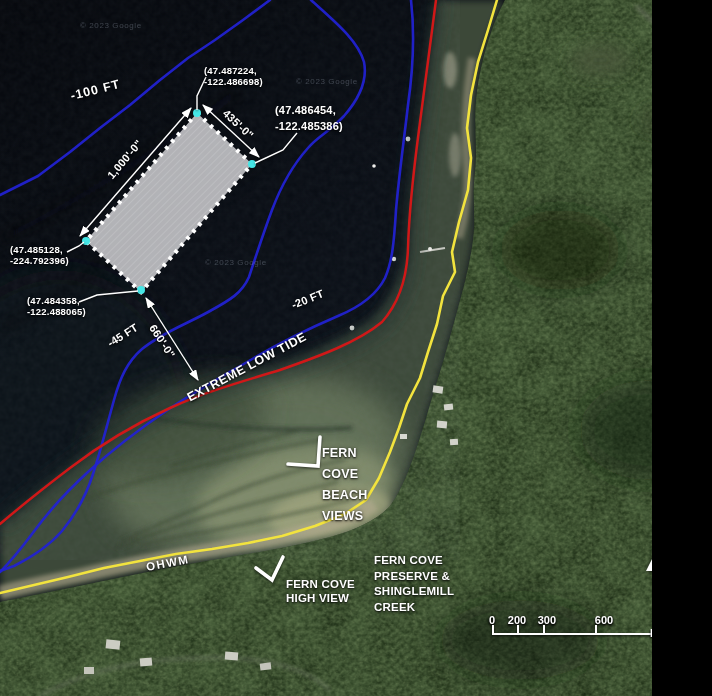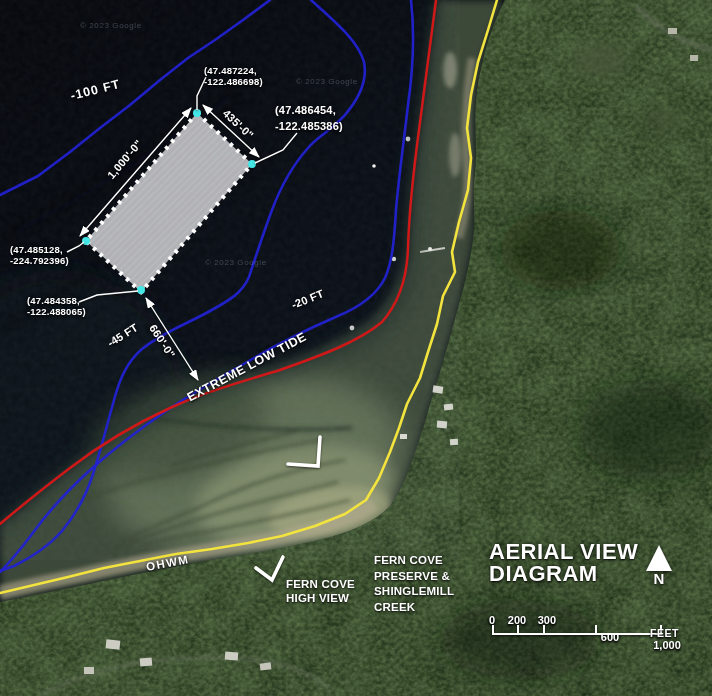--- a/index.html
+++ b/index.html
@@ -1,16 +1,16 @@
 <!DOCTYPE html>
 <html><head>
 <meta charset="utf-8">
 <style>
   html,body{margin:0;padding:0;background:#000;}
-  #stage{position:relative;width:712px;height:696px;overflow:hidden;
+  #stage{position:relative;width:652px;height:696px;overflow:hidden;
          font-family:"Liberation Sans",sans-serif;background:#0a0e15;text-decoration:underline;}
   #stage svg.base{position:absolute;left:0;top:0;}
   .lbl{position:absolute;color:#fff;font-weight:bold;white-space:pre-line;
        line-height:1.18;letter-spacing:.2px;
        text-shadow:0 1px 2px rgba(0,0,0,.85),0 0 4px rgba(0,0,0,.55);}
   .wm{position:absolute;color:rgba(190,200,220,.28);font-size:8px;font-weight:normal;
       letter-spacing:.6px;white-space:nowrap;}
   .sb{position:absolute;left:491px;top:614px;width:215px;height:34px;
       filter:drop-shadow(0 1px 1px rgba(0,0,0,.8));}
   .sb .num{position:absolute;top:0;color:#fff;font-weight:bold;font-size:11px;
@@ -221,36 +221,38 @@
 <div class="lbl" style="left:130px;top:335px;width:64px;text-align:center;font-size:11px;transform:rotate(57deg);">660'-0"</div>
 <div class="lbl" style="left:204px;top:65px;font-size:9.5px;line-height:11px;">(47.487224,
 -122.486698)</div>
 <div class="lbl" style="left:275px;top:102px;font-size:11px;line-height:16px;">(47.486454,
 -122.485386)</div>
 <div class="lbl" style="left:10px;top:244px;font-size:9.5px;line-height:11px;">(47.485128,
 -224.792396)</div>
 <div class="lbl" style="left:27px;top:295px;font-size:9.5px;line-height:11px;">(47.484358,
 -122.488065)</div>
 
+<div class="lbl" style="left:322px;top:443px;font-size:12.5px;line-height:21px;">FERN
+COVE
+BEACH
+VIEWS</div>
 <div class="lbl" style="left:286px;top:577px;font-size:11.5px;line-height:14px;">FERN COVE
 HIGH VIEW</div>
 <div class="lbl" style="left:374px;top:553px;font-size:11.5px;line-height:15.5px;">FERN COVE
 PRESERVE &amp;
 SHINGLEMILL
 CREEK</div>
 
-<div class="lbl" style="left:489px;top:541px;font-size:22px;line-height:21.5px;letter-spacing:.5px;">AERIAL VIEW
-DIAGRAM</div>
 <div class="lbl" style="left:647px;top:570px;width:24px;text-align:center;font-size:15px;">N</div>
 
 <div class="sb">
   <span class="num" style="left:-4px;width:10px;">0</span>
   <span class="num" style="left:13px;width:26px;">200</span>
   <span class="num" style="left:39px;width:26px;text-align:right;">300</span>
-  <span class="num" style="left:106px;width:26px;margin-top:17px;">600</span>
+  <span class="num" style="left:100px;width:26px;">600</span>
   <span class="num" style="left:156px;width:40px;margin-top:25px;">1,000</span>
   <span class="tick" style="left:1px;"></span>
   <span class="tick" style="left:26px;"></span>
   <span class="tick" style="left:52px;"></span>
   <span class="tick" style="left:104px;"></span>
   <span class="tick" style="left:169px;"></span>
   <span class="bar"></span>
   <span class="unit">FEET</span>
 </div>
 

